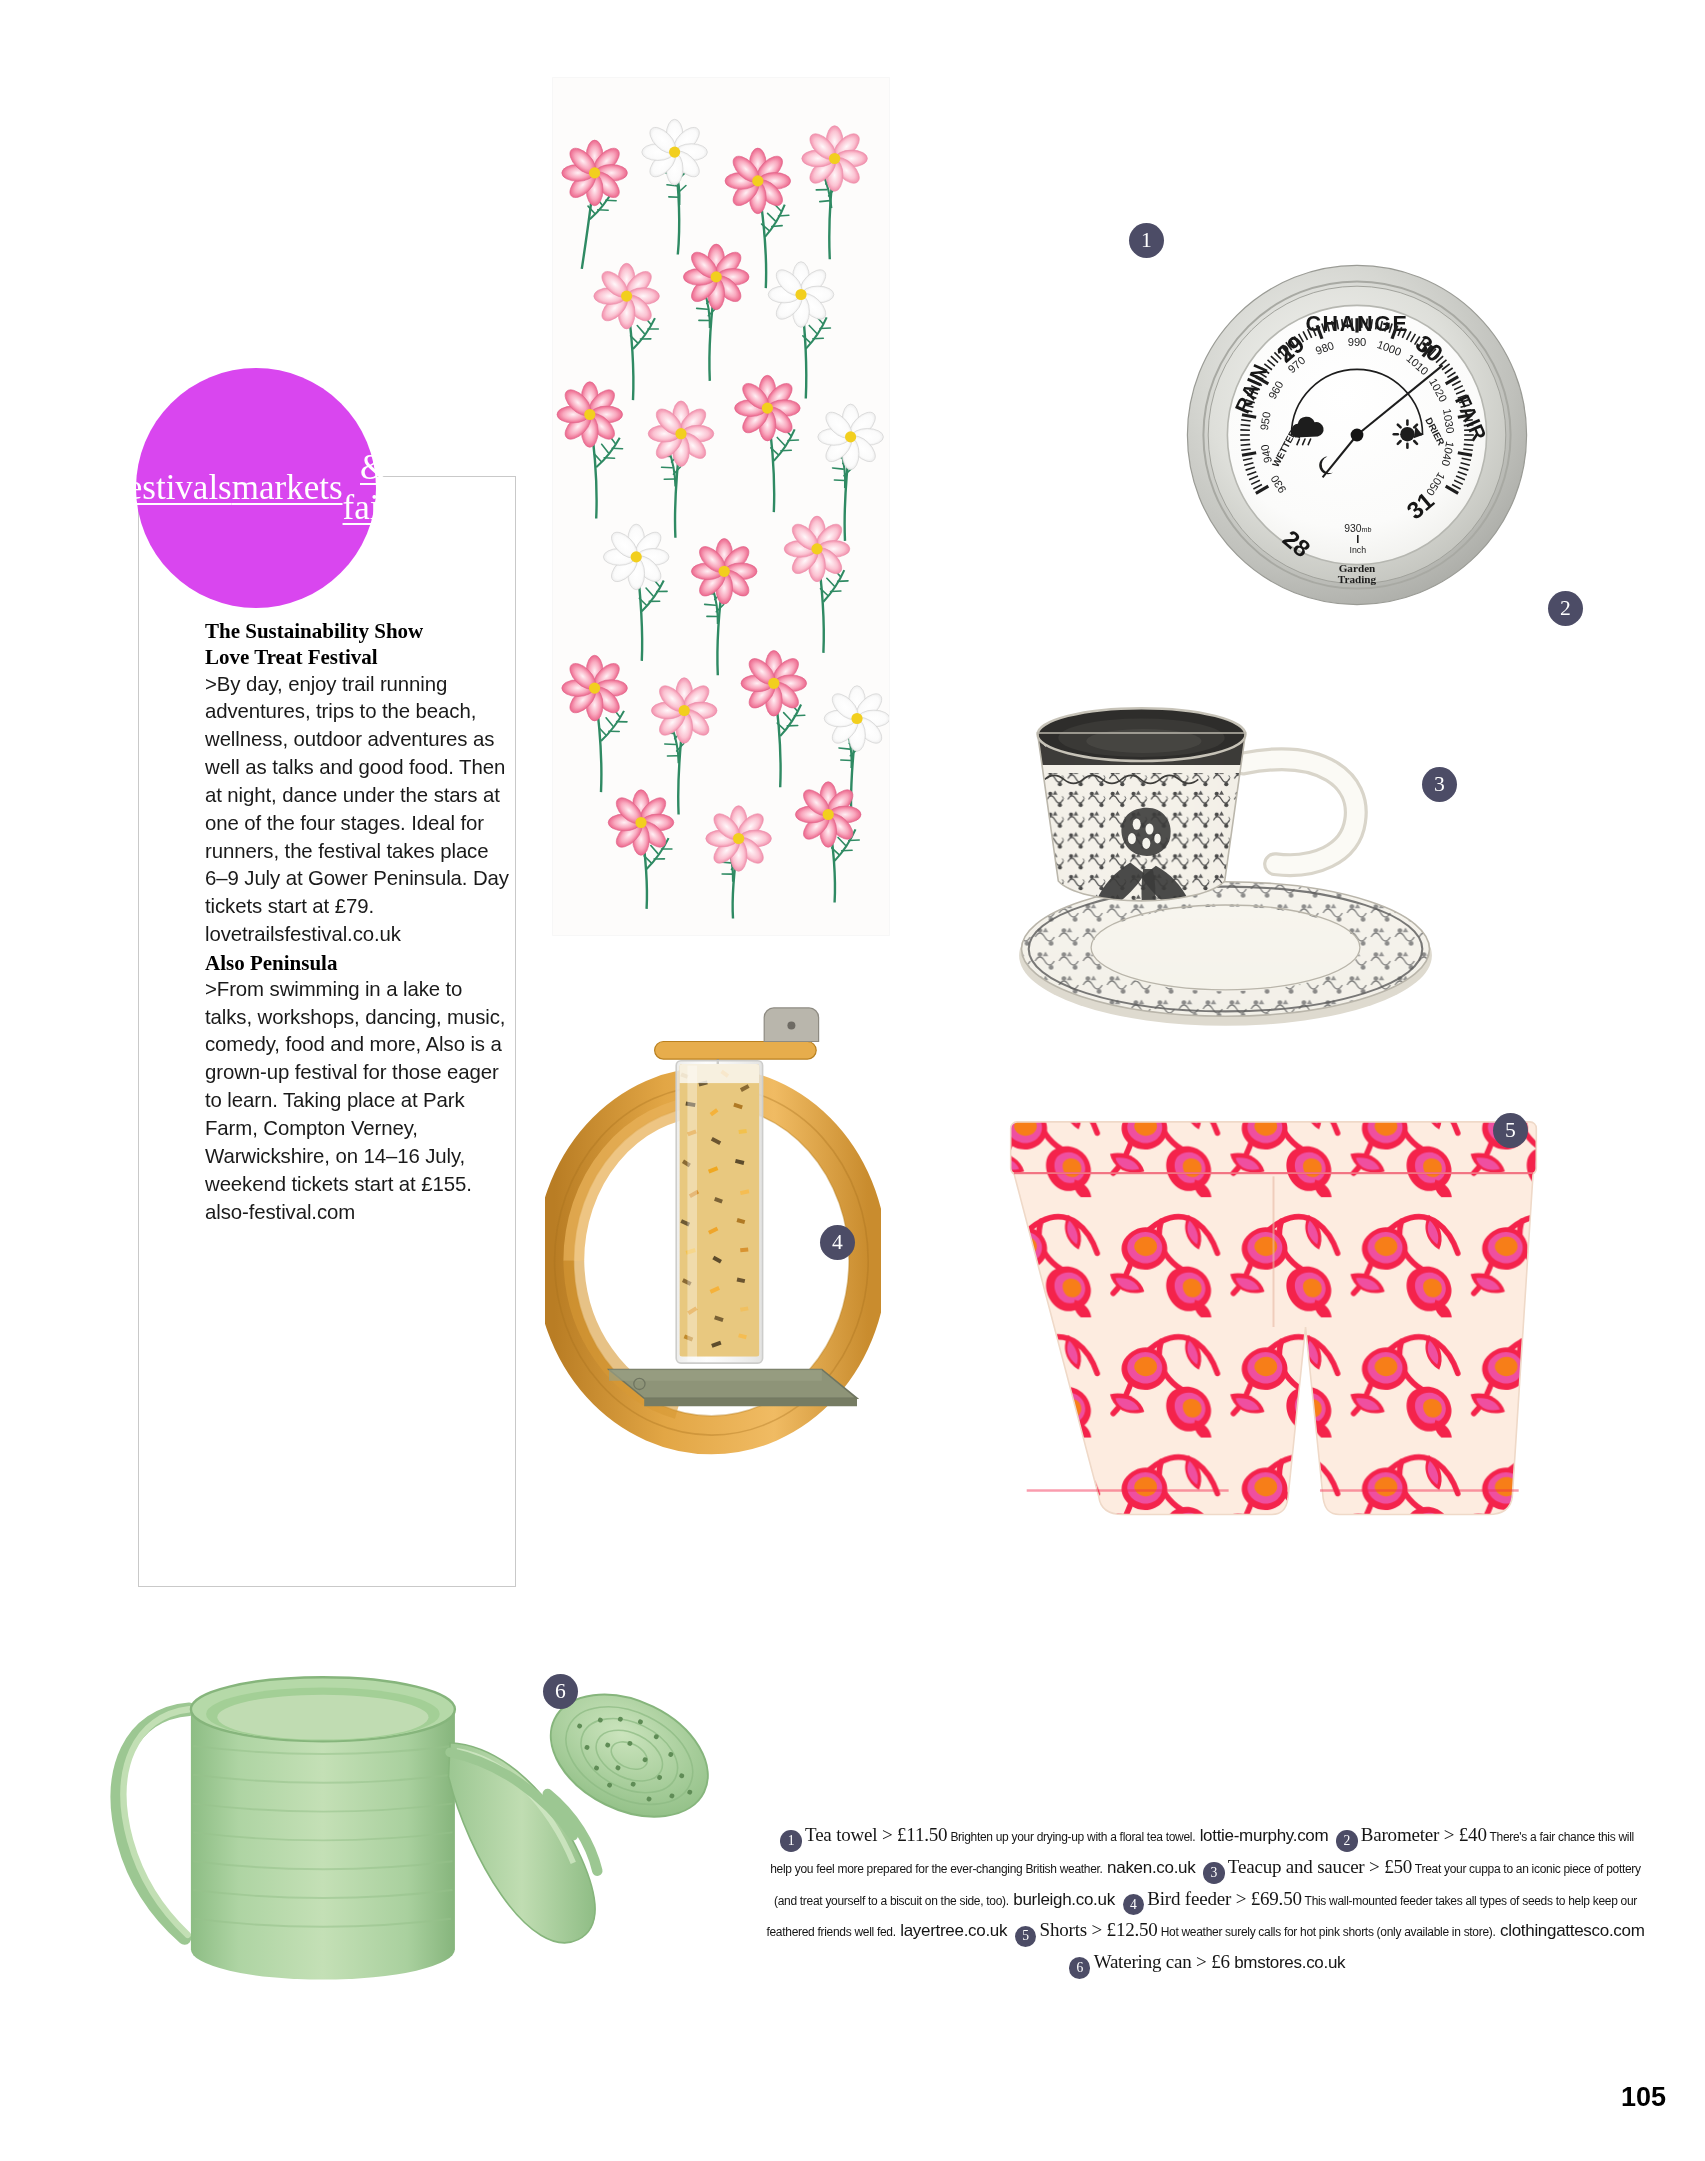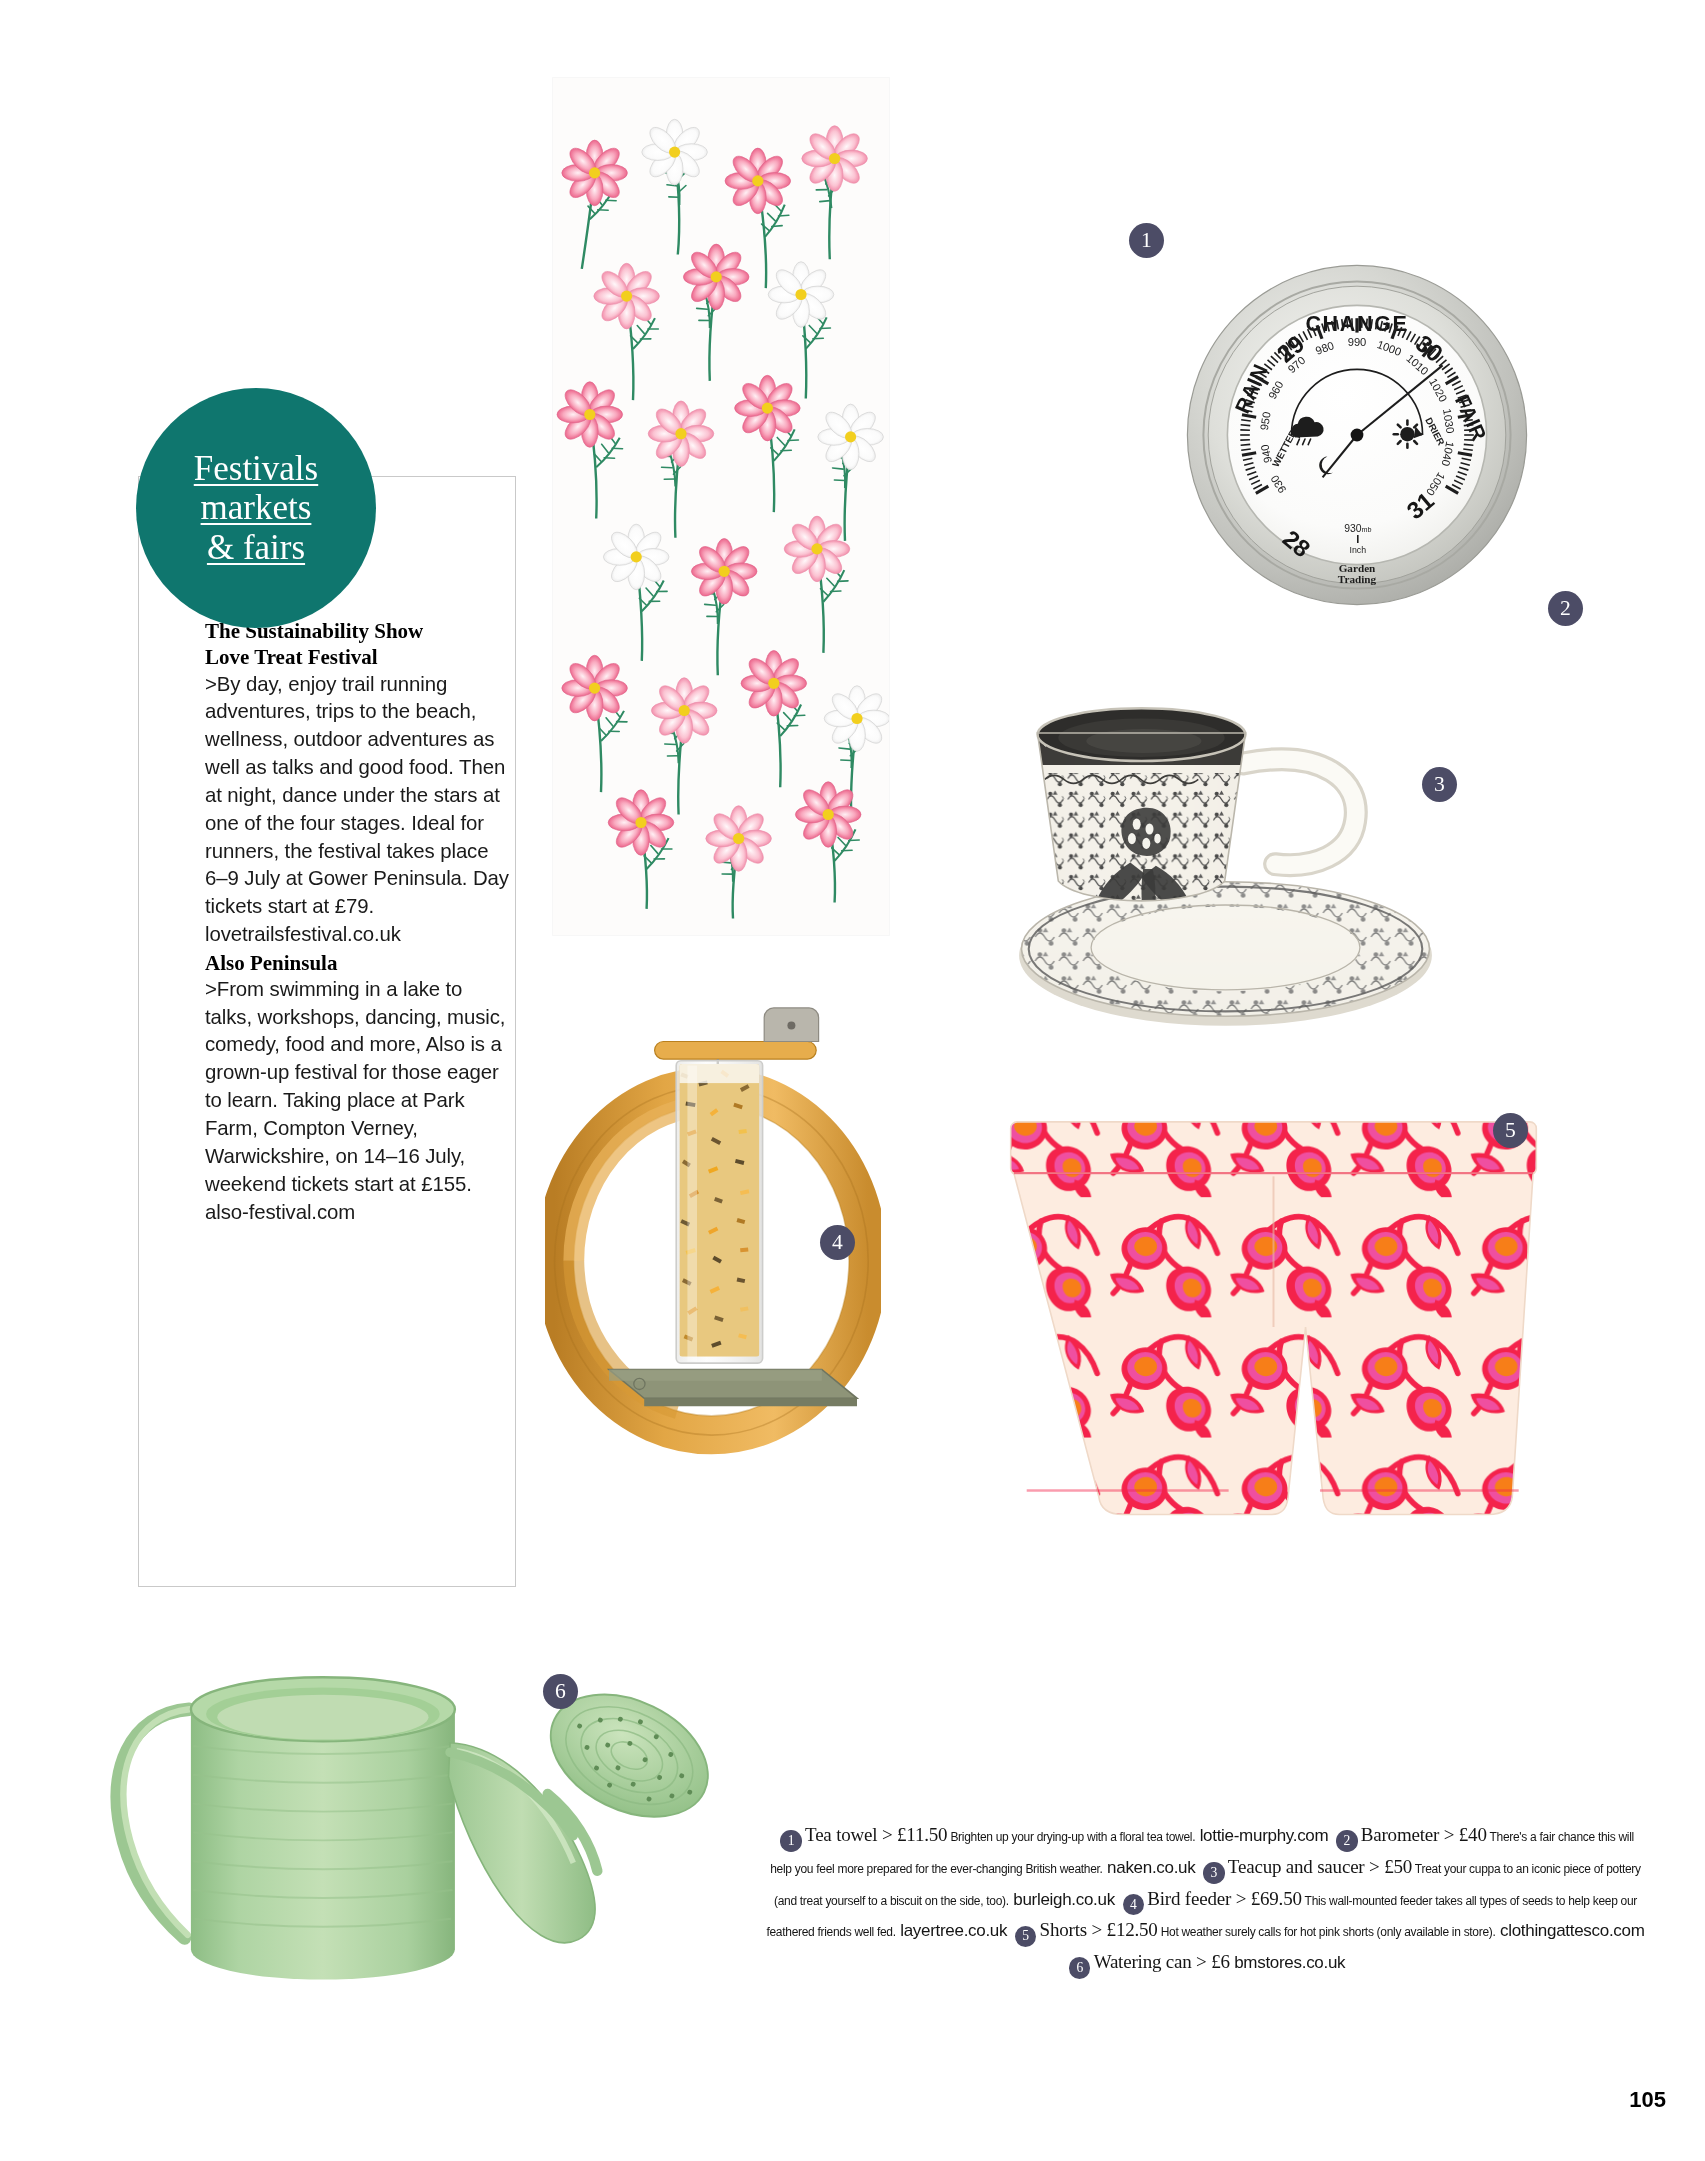--- a/index.html
+++ b/index.html
@@ -21,22 +21,22 @@
   }
   .badge-inline{
     display:inline-flex;width:21.6px;height:21.6px;border-radius:50%;
     background:#4c4c66;color:#fff;font-family:"Liberation Serif",serif;
     font-size:13.6px;align-items:center;justify-content:center;
     vertical-align:-4px;margin:0 3.2px;
   }
 
   
   .circle-title{
-    left:136px;top:388px;width:240px;height:240px;border-radius:50%;
-    background:#0f766e;display:flex;flex-direction:column;
+    left:136px;top:368px;width:240px;height:240px;border-radius:50%;
+    background:#d946ef;display:flex;flex-direction:row;
     align-items:center;justify-content:center;z-index:20;
   }
   .circle-title span{
     font-family:"Liberation Serif",serif;color:#fff;font-size:35px;
     line-height:1.13;text-decoration:underline;text-underline-offset:4px;
     text-decoration-thickness:1.6px;display:block;text-align:center;
   }
 
   
   .sidebar-box{
@@ -76,21 +76,21 @@
   .caption{
     left:765px;top:1820px;width:881px;text-align:center;
     font-family:"Liberation Serif",serif;font-size:19px;line-height:1.62;
     color:#151515;letter-spacing:-0.2px;
   }
   .caption b{font-weight:normal;}
   .caption .desc{font-family:"Liberation Sans",sans-serif;font-size:12px;letter-spacing:-0.3px;}
   .caption .url{font-family:"Liberation Sans",sans-serif;font-size:17px;letter-spacing:-0.3px;}
 
   
-  .pagenum{right:40px;bottom:48px;font-weight:bold;font-size:22px;letter-spacing:0px;color:#000;}
+  .pagenum{right:40px;bottom:48px;font-weight:bold;font-size:27px;letter-spacing:0px;color:#000;}
 </style>
 </head>
 <body>
 
 <div class="page">
 
   <div class="abs teatowel">
     <svg width="336" height="857" viewBox="0 0 420 1070">
       <defs>
         <radialGradient id="pk1" cx="50%" cy="50%" r="55%">

